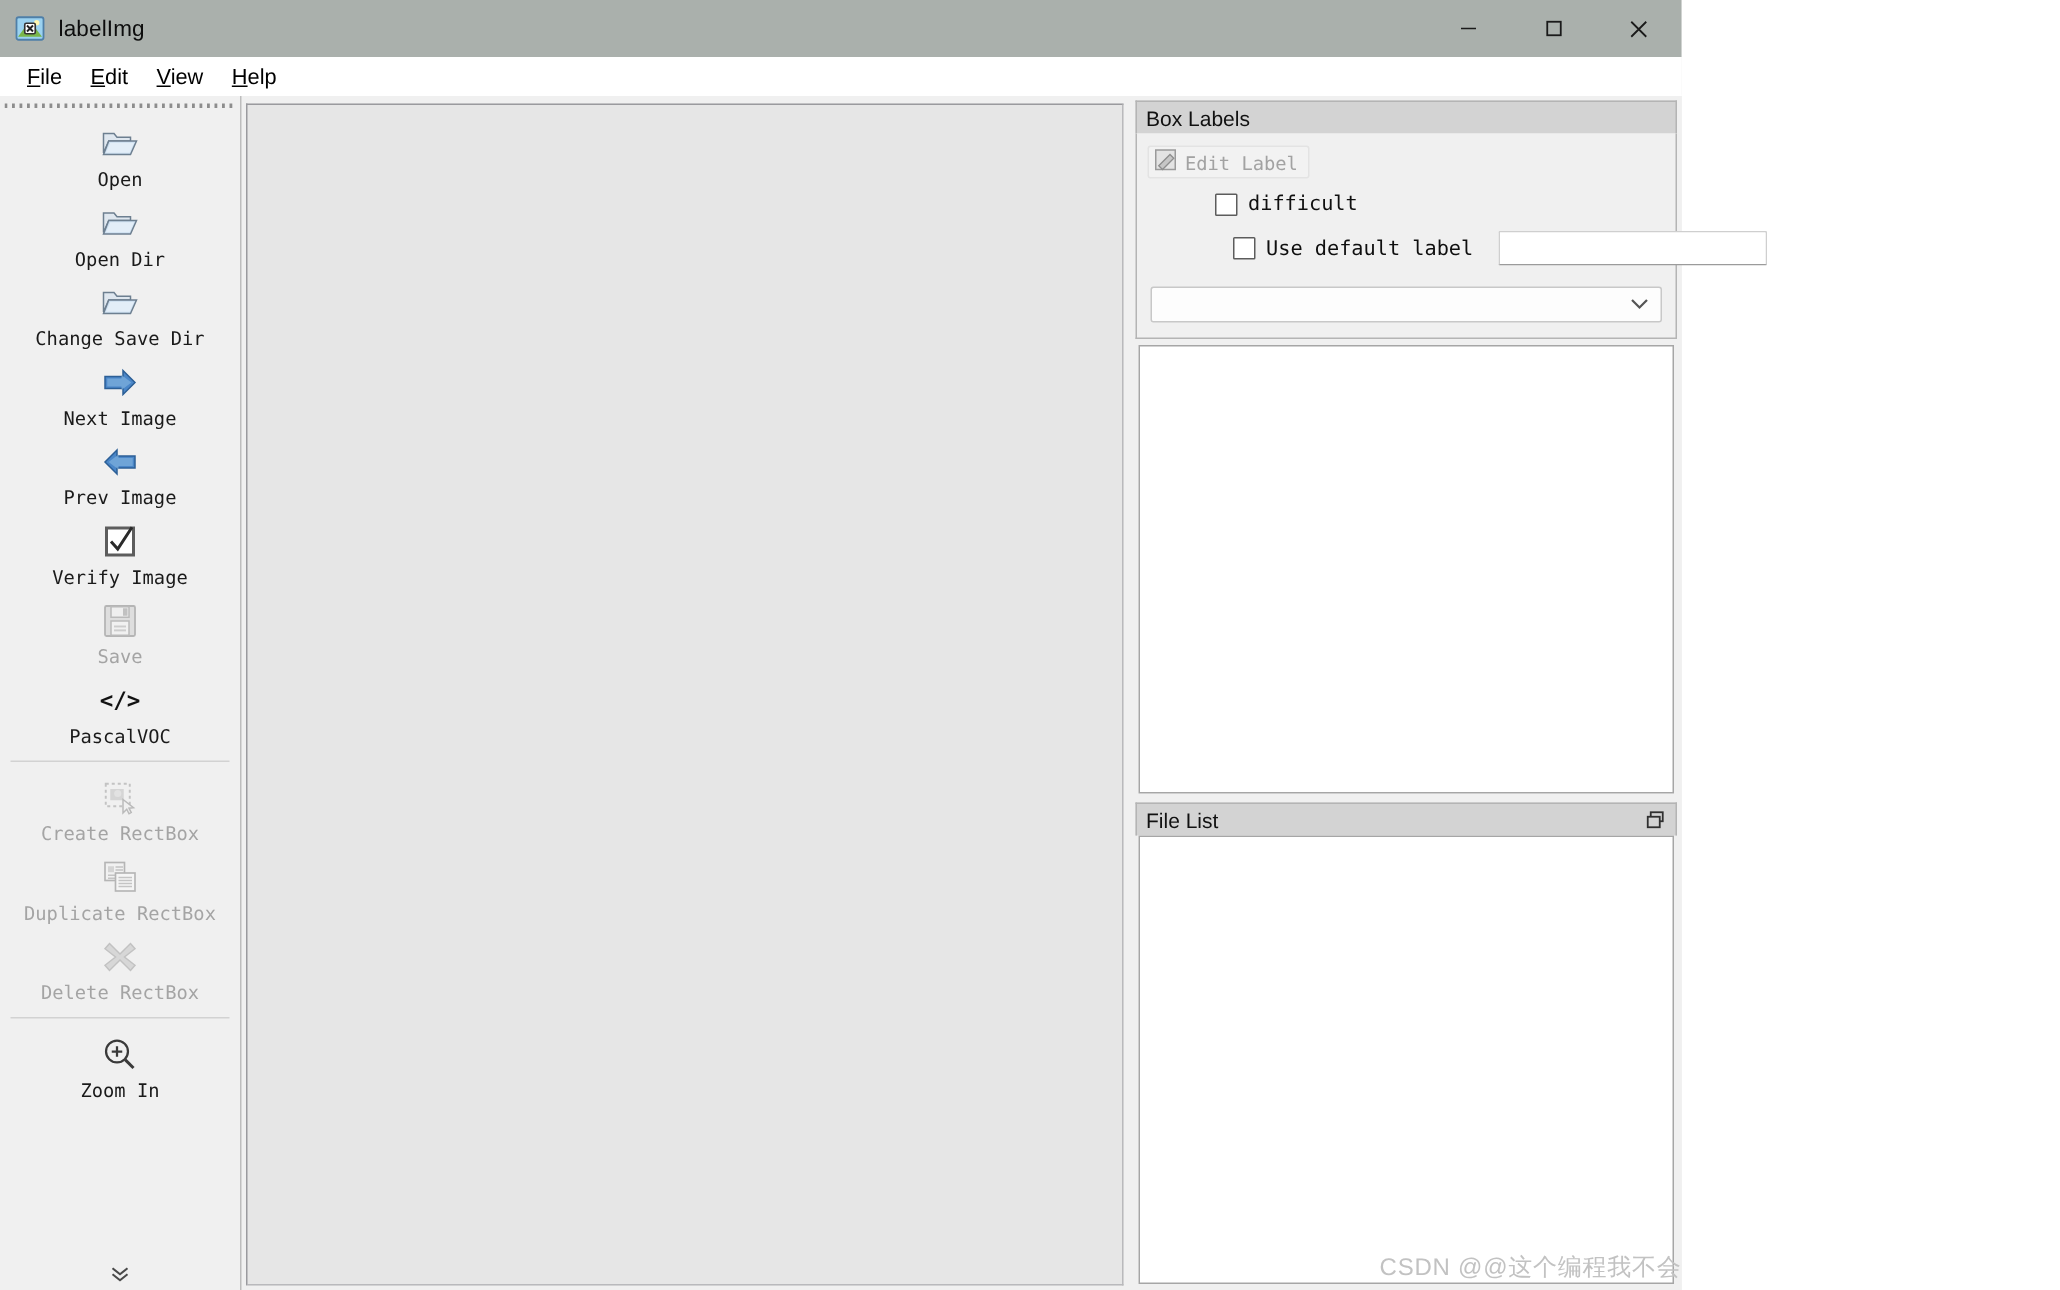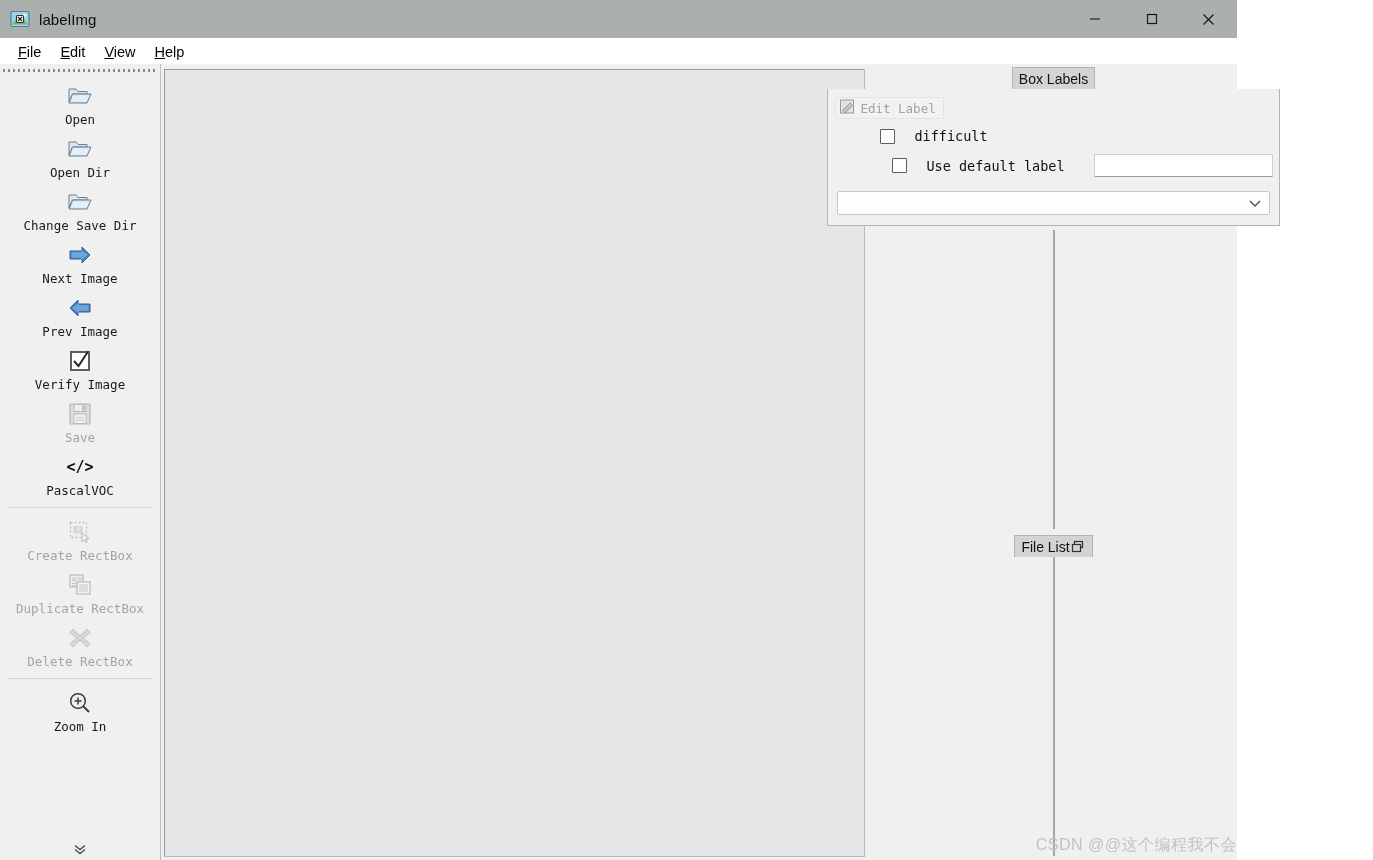--- a/index.html
+++ b/index.html
@@ -9,21 +9,21 @@
   }
   body {
     width: 1373px;
     height: 860px;
     overflow: hidden;
     font-family: "Liberation Sans", sans-serif;
     -webkit-font-smoothing: antialiased;
   }
   .app {
     position: relative;
-    width: 1237px;
+    width: 1121px;
     height: 860px;
     background: #f0f0f0;
     display: flex;
     flex-direction: column;
   }
 
   
   .titlebar {
     height: 38px;
     background: #aab0ac;
@@ -171,21 +171,20 @@
 
   
   .dock {
     width: 368px;
     flex: 0 0 368px;
     display: flex;
     flex-direction: column;
     background: #f0f0f0;
     padding: 3px 3px 2px 4px;
     box-sizing: border-box;
-    align-items: center;
   }
   .dock-title {
     height: 22px;
     background: #d3d3d3;
     border: 1px solid #b4b4b4;
     border-bottom: none;
     display: flex;
     align-items: center;
     padding: 0 6px;
     font-size: 14px;
@@ -219,21 +218,21 @@
     font-family: "DejaVu Sans Mono", monospace;
     font-size: 12.5px;
     color: #a2a2a2;
     margin: 4px 0 4px 1px;
     box-sizing: border-box;
   }
 
   .chk-row {
     display: flex;
     align-items: center;
-    gap: 19px;
+    gap: 7px;
     margin: 5px 0 4px 2px;
     padding-left: 44px;
   }
   .chk-row.indent { margin-left: 14px; margin-top: 10px; }
   .chk {
     width: 13px; height: 13px;
     border: 1px solid #5c5c5c;
     background: #fff;
     border-radius: 1px;
     flex: 0 0 auto;

